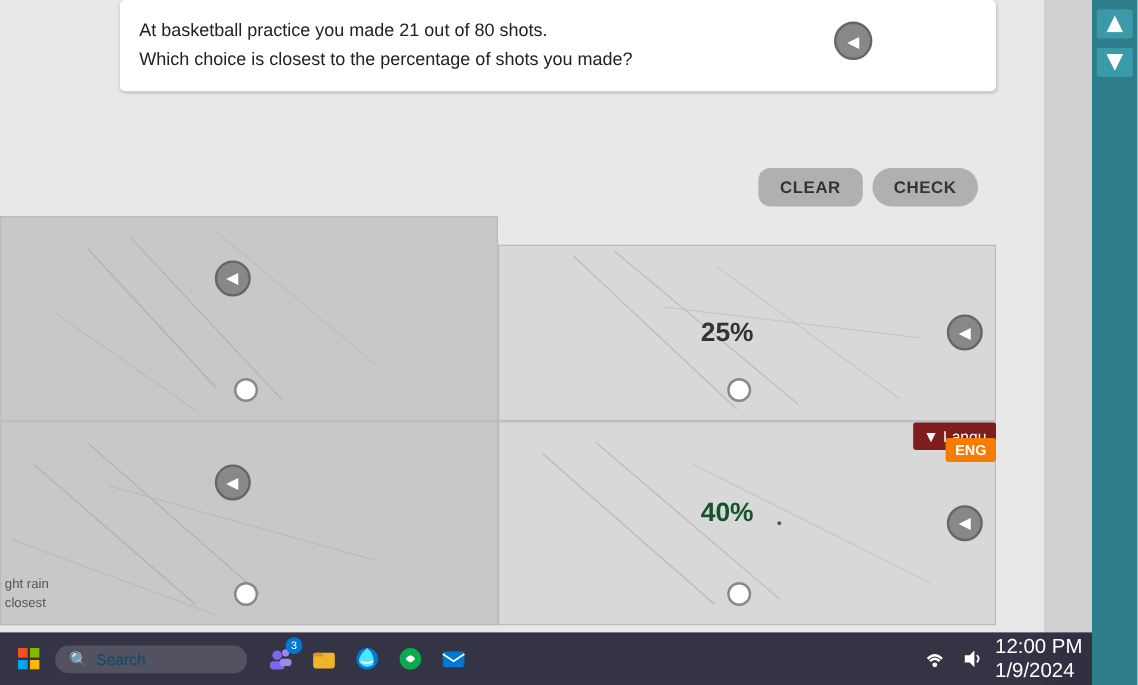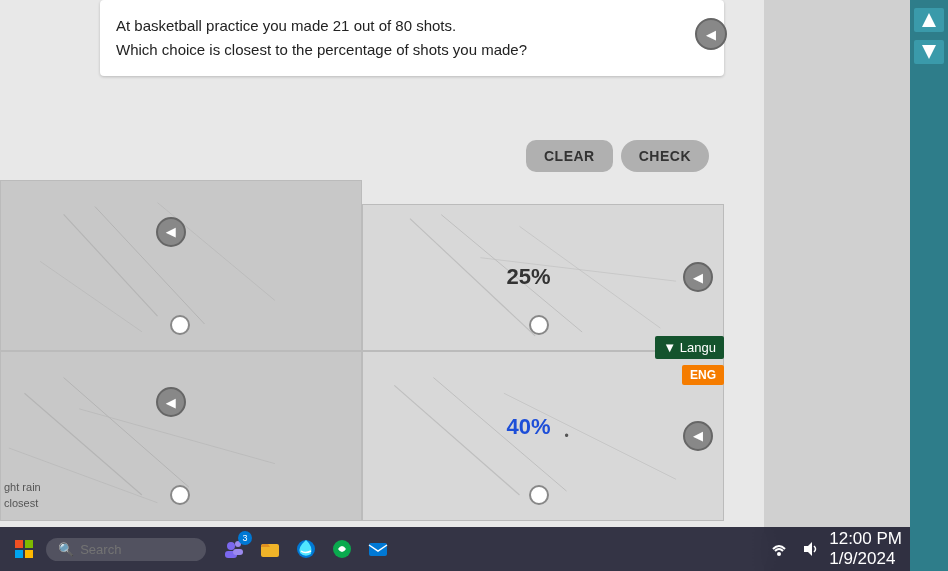--- a/index.html
+++ b/index.html
@@ -10,21 +10,21 @@
       font-family: Arial, sans-serif;
       background: #d0d0d0;
       position: relative;
     }
 
     
     .main-area {
       position: absolute;
       top: 0;
       left: 0;
-      width: 764px;
+      width: 870px;
       height: 571px;
       background: #e8e8e8;
     }
 
     
     .question-header {
       position: absolute;
       top: 0;
       left: 100px;
       right: 40px;
@@ -212,23 +212,23 @@
     .sidebar-icon {
       width: 14px;
       height: 14px;
       background: white;
       clip-path: polygon(0 100%, 50% 0, 100% 100%);
     }
 
     
     .lang-panel {
       position: absolute;
-      top: 336px;
+      top: 352px;
       right: 40px;
-      background: #14532d;
+      background: #7f1d1d;
       color: white;
       padding: 4px 8px;
       font-size: 13px;
       cursor: pointer;
       border-radius: 2px;
       text-align: center;
     }
 
     .lang-eng {
       position: absolute;
@@ -281,21 +281,21 @@
       flex: 0 0 160px;
       cursor: pointer;
     }
 
     .search-icon-taskbar {
       color: white;
       font-size: 13px;
     }
 
     .search-label {
-      color: #737373;
+      color: #0c4a6e;
       font-size: 13px;
     }
 
     .taskbar-icons {
       display: flex;
       align-items: center;
       gap: 8px;
       margin-left: 8px;
     }
 
@@ -434,21 +434,21 @@
       <div class="choice-radio" style="left:47%;bottom:15px;"></div>
     </div>
 
     <div class="choice-cell" style="background:#d8d8d8;">
 
       <svg class="scratch-overlay" viewBox="0 0 460 170" xmlns="http://www.w3.org/2000/svg">
         <line x1="40" y1="20" x2="200" y2="160" stroke="#999" stroke-width="1.5"></line>
         <line x1="90" y1="10" x2="260" y2="155" stroke="#888" stroke-width="1"></line>
         <line x1="180" y1="30" x2="400" y2="140" stroke="#aaa" stroke-width="1.2"></line>
       </svg>
-      <div class="choice-percent" style="font-size:22px;font-weight:bold;color:#1d4ed8;position:absolute;left:46%;top:45%;transform:translate(-50%,-50%);">40%</div>
+      <div class="choice-percent" style="font-size:22px;font-weight:bold;color:#14532d;position:absolute;left:46%;top:45%;transform:translate(-50%,-50%);">40%</div>
       <div style="position:absolute;left:56%;top:50%;transform:translateY(-50%);font-size:12px;color:#555;">•</div>
       <div class="choice-audio-right">
         <span class="speaker-unicode">◀</span>
       </div>
       <div class="choice-radio" style="left:46%;bottom:15px;"></div>
     </div>
   </div>
 
   <div class="lang-panel">▼ Langu</div>
   <div class="lang-eng">ENG</div>

